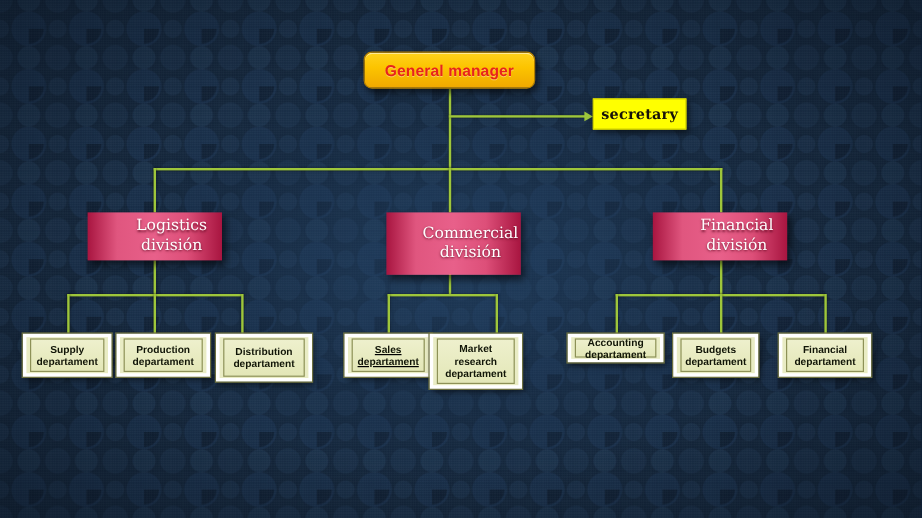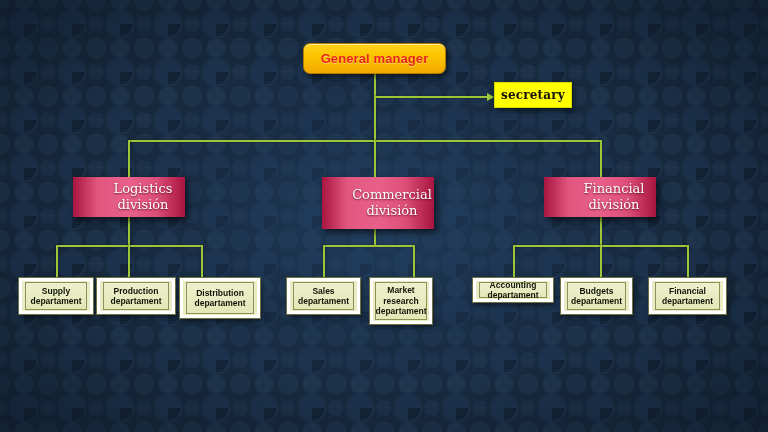--- a/index.html
+++ b/index.html
@@ -236,30 +236,30 @@
 
   <div class="node dept-box" style="left:180px; top:278px; width:80px; height:40px;">
     <div class="dept-inner">
       <div class="dept-label">
         <div>Distribution</div>
         <div>departament</div>
       </div>
     </div>
   </div>
 
-  <div class="node dept-box" style="left:287px; top:278px; width:73px; height:36px;">
+  <div class="node dept-box" style="left:287px; top:278px; width:73px; height:36px;text-decoration:underline;">
     <div class="dept-inner">
       <div class="dept-label">
         <div>Sales</div>
         <div>departament</div>
       </div>
     </div>
   </div>
 
-  <div class="node dept-box" style="left:370px; top:278px; width:62px; height:46px;">
+  <div class="node dept-box" style="left:358px; top:278px; width:77px; height:46px;">
     <div class="dept-inner">
       <div class="dept-label">
         <div>Market</div>
         <div>research</div>
         <div>departament</div>
       </div>
     </div>
   </div>
 
   <div class="node dept-box" style="left:473px; top:278px; width:80px; height:24px;">

